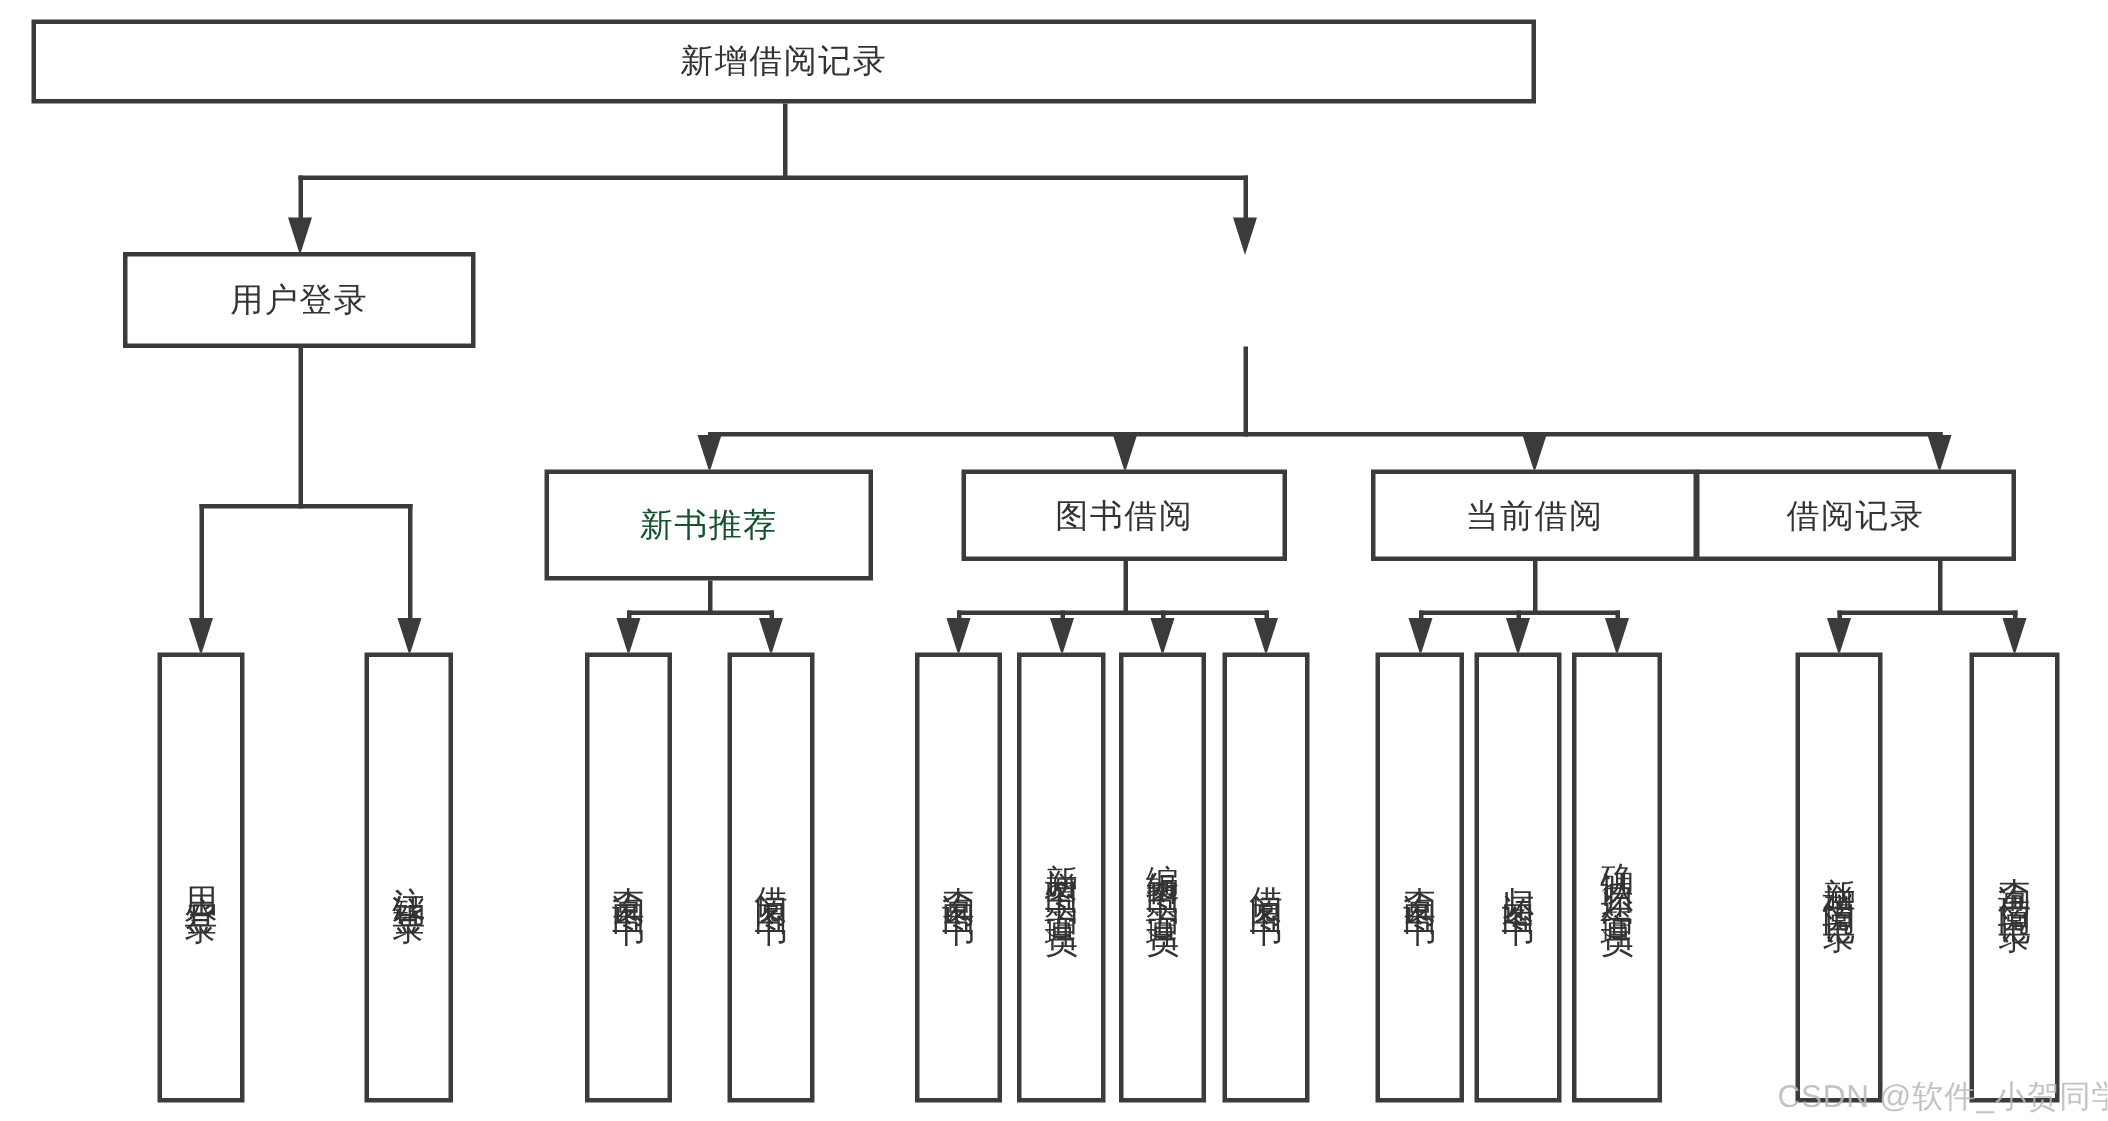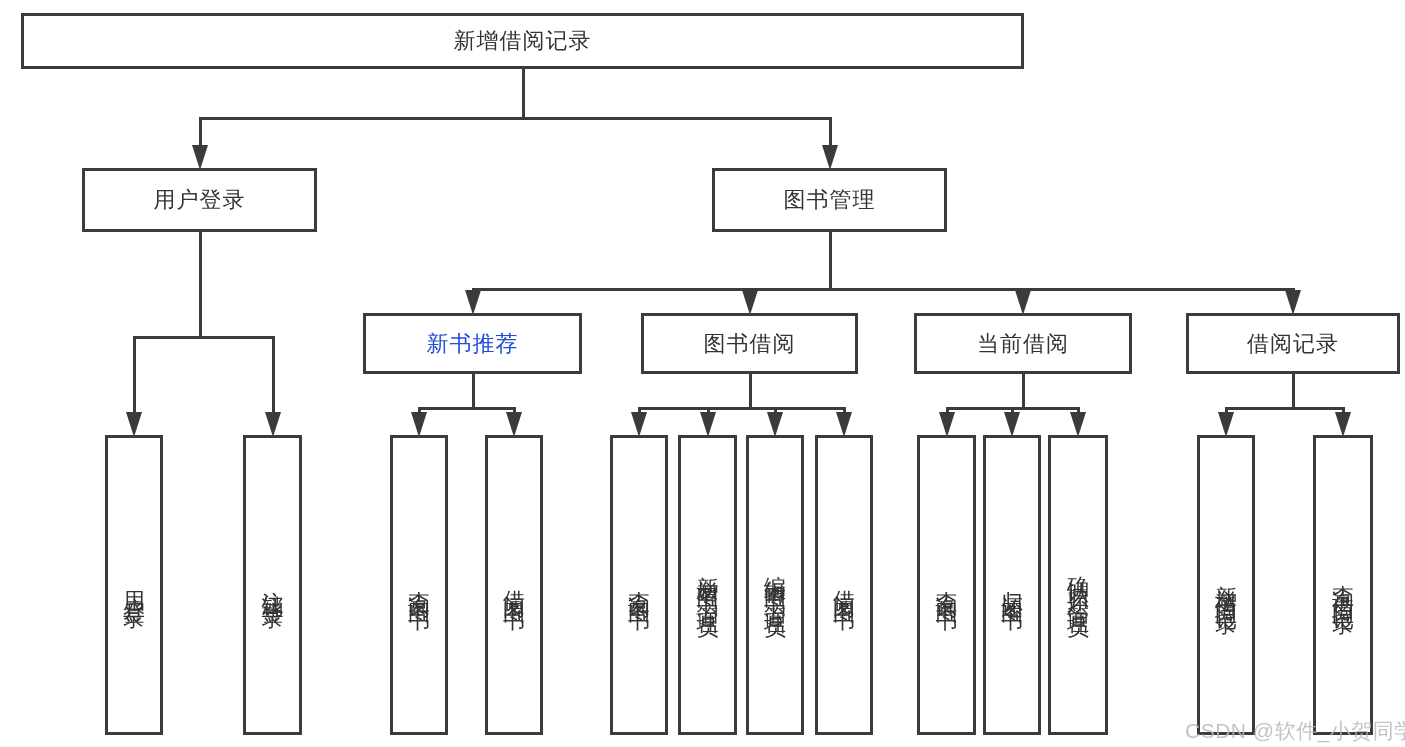--- a/index.html
+++ b/index.html
@@ -116,33 +116,30 @@
     <div class="seg" style="left: 1224.5px; top: 407px; width: 3px; height: 11px; background: rgb(59, 59, 59);"></div>
     <div class="arrowhead" style="left: 1218px; top: 412px; border-top: 25px solid rgb(59, 59, 59);"></div>
     <div class="seg" style="left: 1341.5px; top: 407px; width: 3px; height: 11px; background: rgb(59, 59, 59);"></div>
     <div class="arrowhead" style="left: 1335px; top: 412px; border-top: 25px solid rgb(59, 59, 59);"></div>
     <div class="node h" style="left: 21px; top: 13px; width: 1003px; height: 56px; border: 3px solid rgb(59, 59, 59); color: rgb(51, 51, 51);">
       <span class="lbl">新增借阅记录</span>
     </div>
     <div class="node h" style="left: 82px; top: 168px; width: 235px; height: 64px; border: 3px solid rgb(59, 59, 59); color: rgb(51, 51, 51);">
       <span class="lbl">用户登录</span>
     </div>
-    <div class="node h" style="left: 712px; top: 168px; width: 235px; height: 64px; border: 3px solid rgb(59, 59, 59); color: rgb(51, 51, 51);">
-      <span class="lbl">图书管理</span>
-    </div>
-    <div class="node h" style="left: 363px; top: 313px; width: 219px; height: 61px; border: 3px solid rgb(59, 59, 59); color: #1d4ed8;">
+    <div class="node h" style="left: 363px; top: 313px; width: 219px; height: 74px; border: 3px solid rgb(59, 59, 59); color: #14532d;">
       <span class="lbl">新书推荐</span>
     </div>
     <div class="node h" style="left: 914px; top: 313px; width: 218px; height: 61px; border: 3px solid rgb(59, 59, 59); color: rgb(51, 51, 51);">
       <span class="lbl">当前借阅</span>
     </div>
     <div class="node h" style="left: 641px; top: 313px; width: 217px; height: 61px; border: 3px solid rgb(59, 59, 59); color: rgb(51, 51, 51);">
       <span class="lbl">图书借阅</span>
     </div>
-    <div class="node h" style="left: 1186px; top: 313px; width: 214px; height: 61px; border: 3px solid rgb(59, 59, 59); color: rgb(51, 51, 51);">
+    <div class="node h" style="left: 1130px; top: 313px; width: 214px; height: 61px; border: 3px solid rgb(59, 59, 59); color: rgb(51, 51, 51);">
       <span class="lbl">借阅记录</span>
     </div>
     <div class="node v" style="left: 105px; top: 435px; width: 58px; height: 300px; border: 3px solid rgb(59, 59, 59); color: rgb(51, 51, 51);">
       <span class="lbl">用户登录</span>
     </div>
     <div class="node v" style="left: 243px; top: 435px; width: 59px; height: 300px; border: 3px solid rgb(59, 59, 59); color: rgb(51, 51, 51);">
       <span class="lbl">注销登录</span>
     </div>
     <div class="node v" style="left: 390px; top: 435px; width: 58px; height: 300px; border: 3px solid rgb(59, 59, 59); color: rgb(51, 51, 51);">
       <span class="lbl">查询图书</span>

